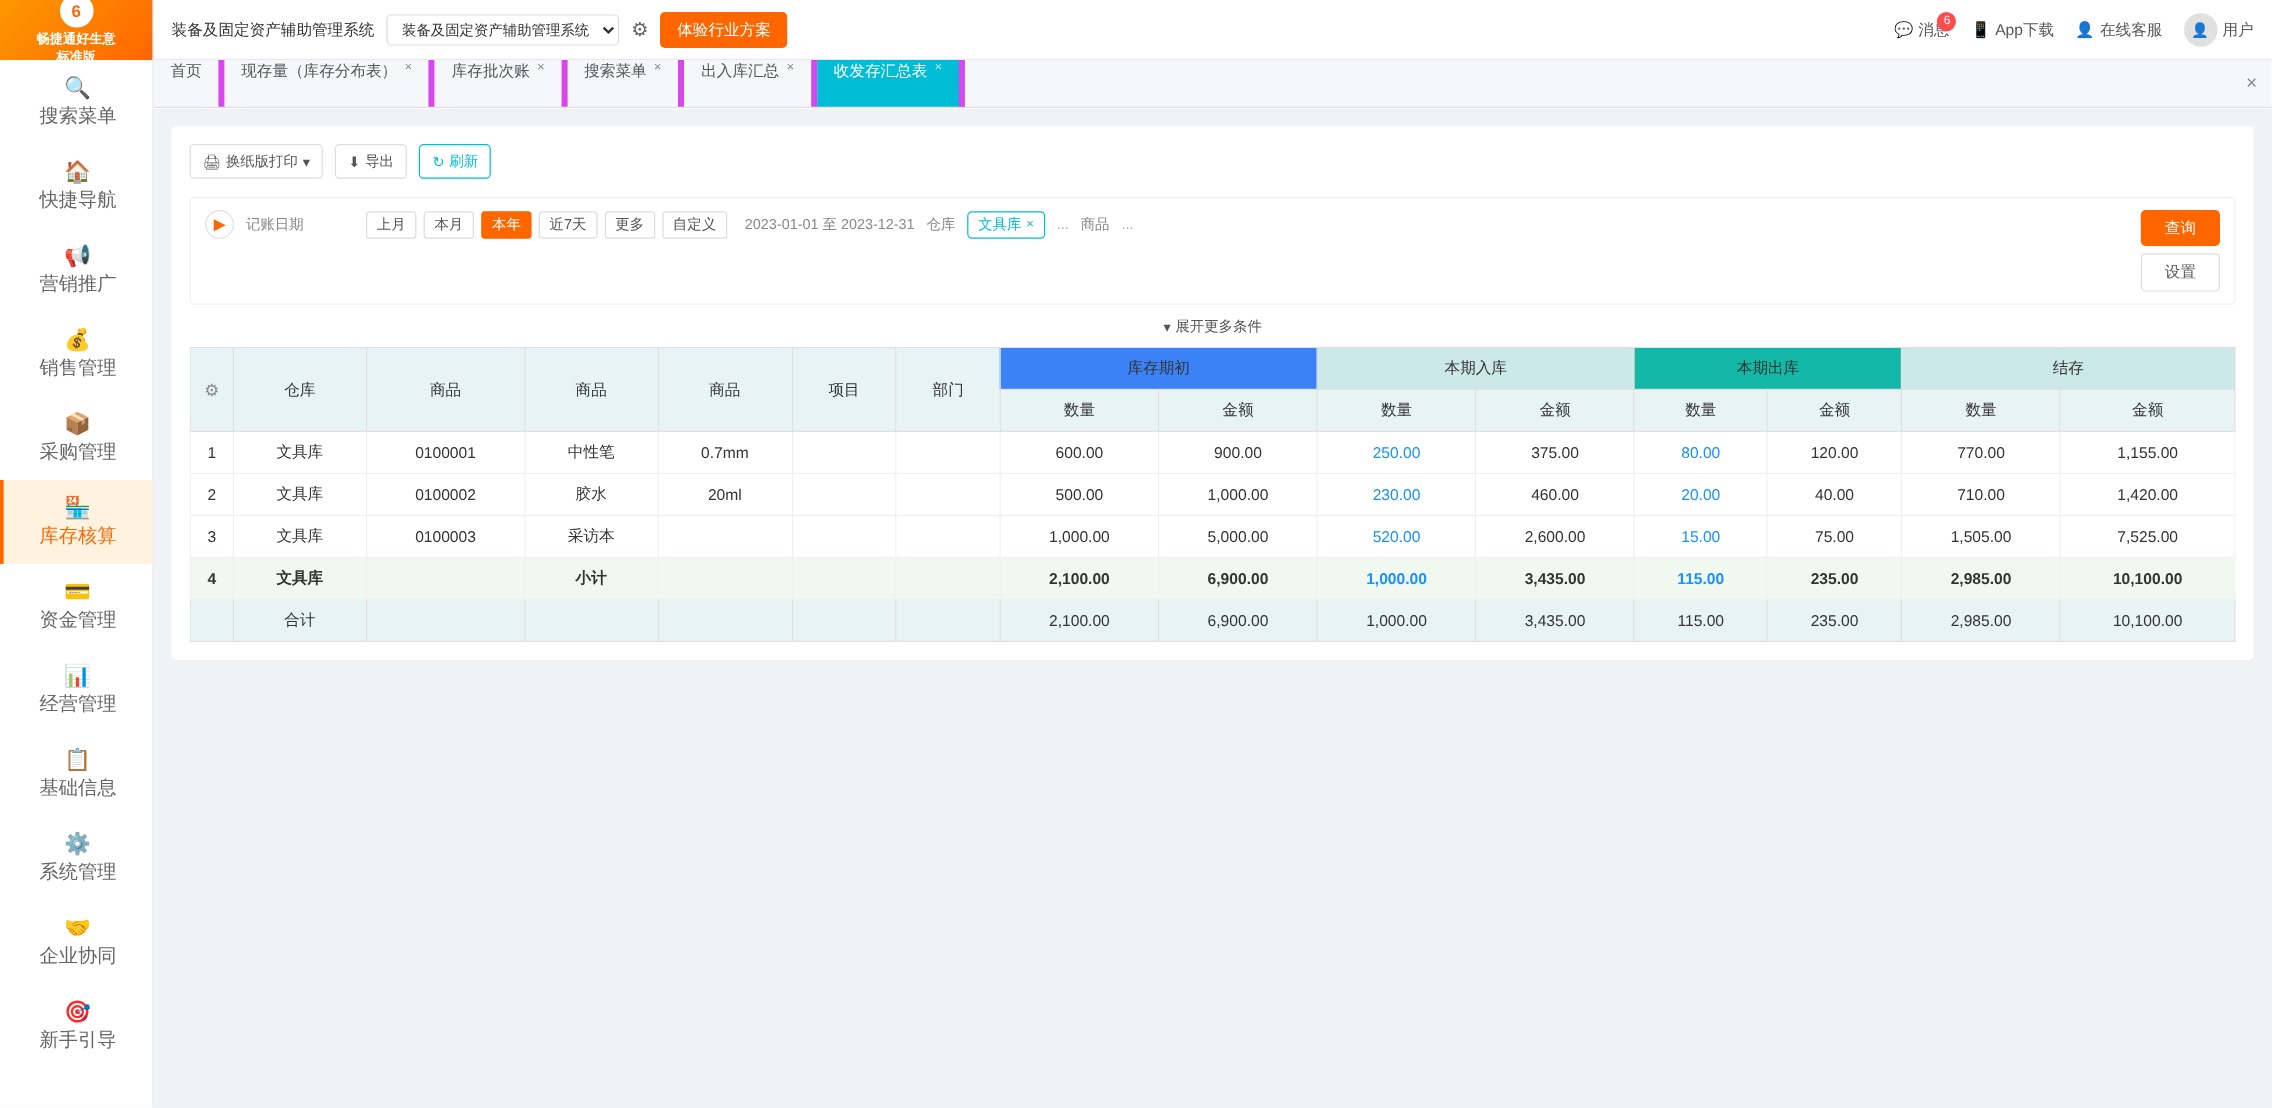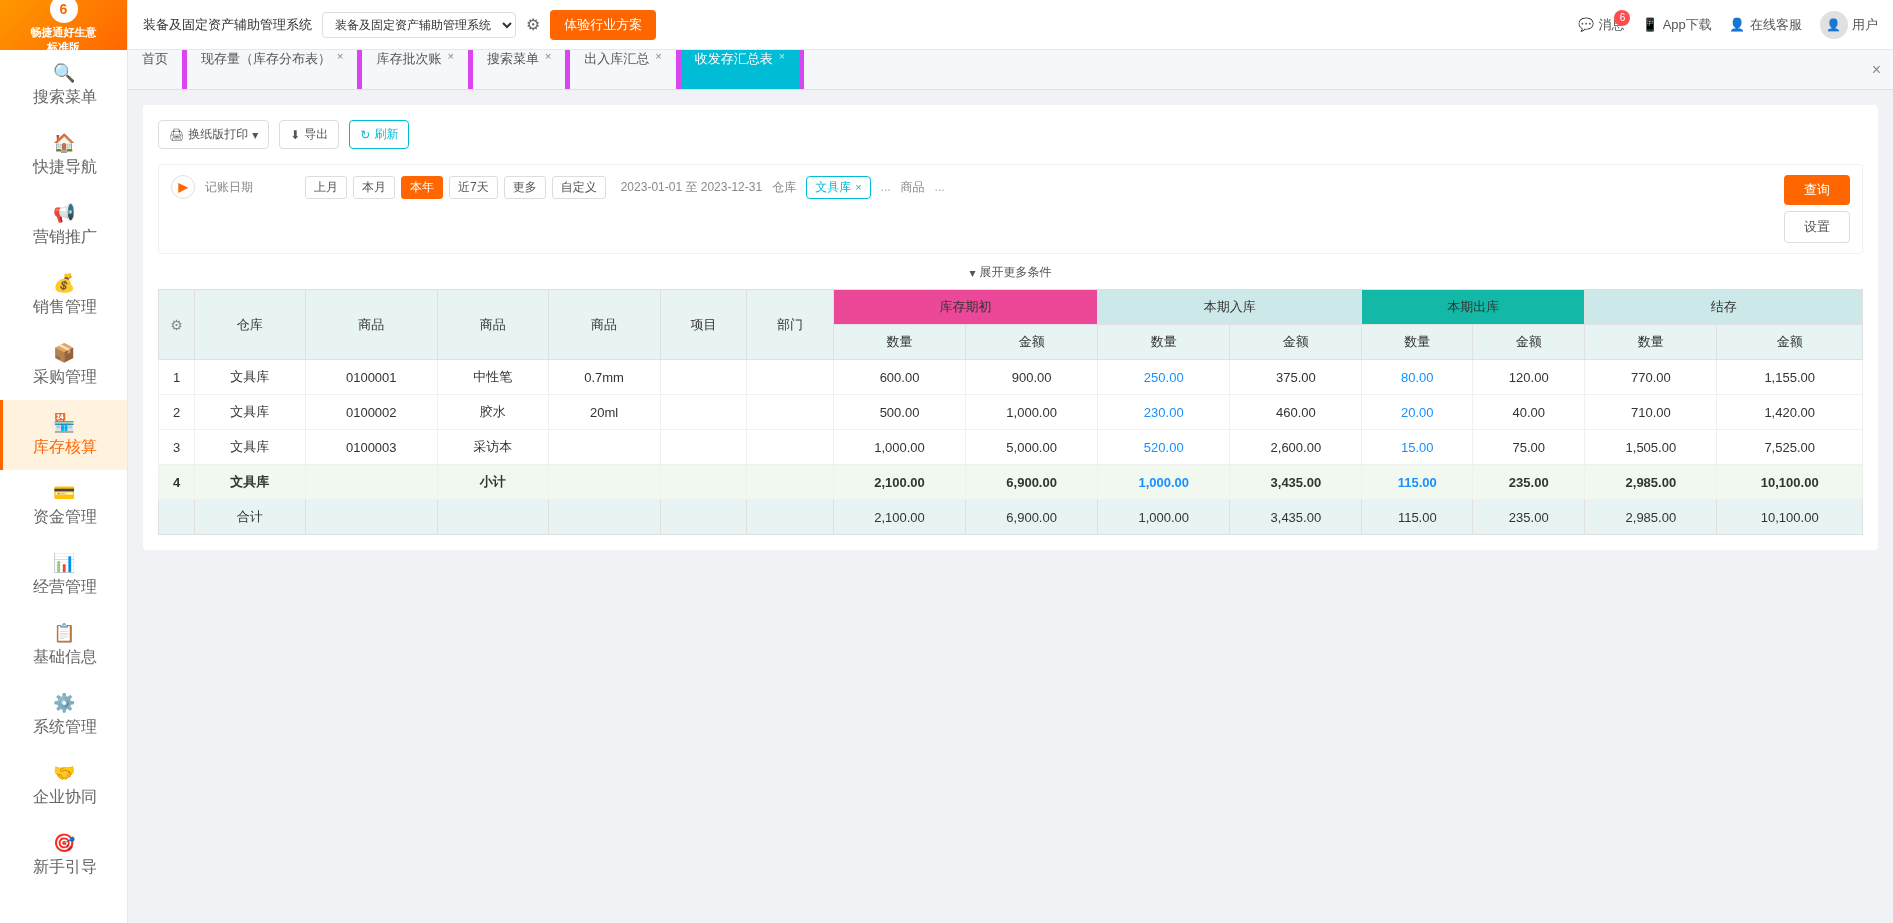--- a/index.html
+++ b/index.html
@@ -255,21 +255,21 @@
           <tr>
             <th rowspan="2" style="width:36px;">
               <span class="table-settings-icon">⚙</span>
             </th>
             <th rowspan="2">仓库</th>
             <th rowspan="2">商品</th>
             <th rowspan="2">商品</th>
             <th rowspan="2">商品</th>
             <th rowspan="2">项目</th>
             <th rowspan="2">部门</th>
-            <th colspan="2" style="background:#ec4899;margin-left:22px;">库存期初</th>
+            <th colspan="2" style="background:#3b82f6;margin-left:22px;">库存期初</th>
             <th colspan="2" style="background:#cce8e8;">本期入库</th>
             <th colspan="2" style="background:#14b8a6;">本期出库</th>
             <th colspan="2" style="background:#cce8e8;">结存</th>
           </tr>
           <tr>
             <th>数量</th>
             <th>金额</th>
             <th>数量</th>
             <th>金额</th>
             <th>数量</th>

